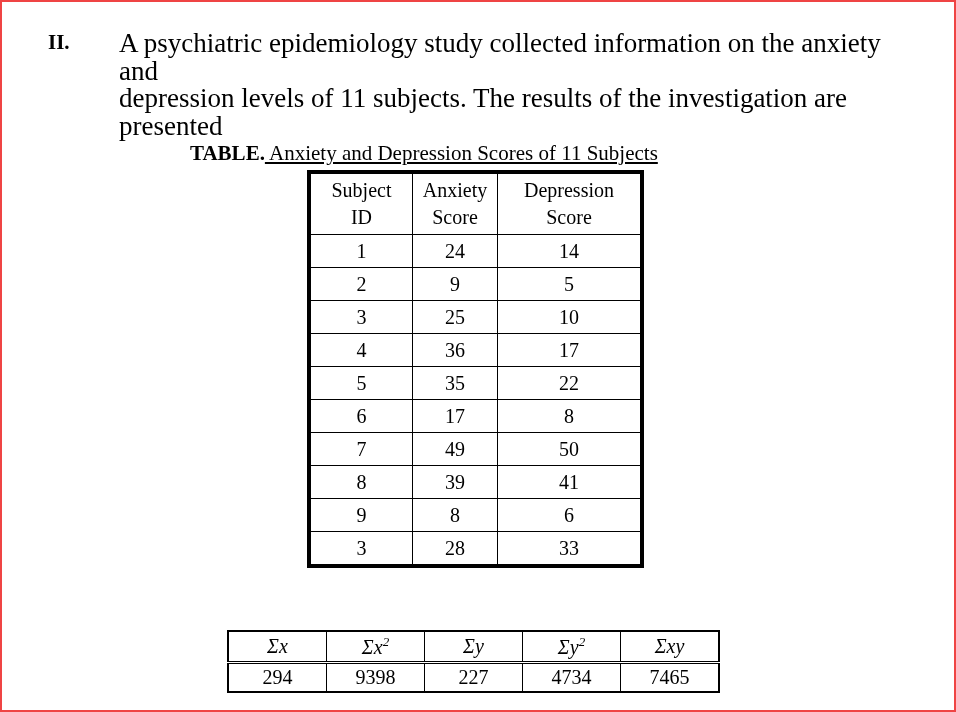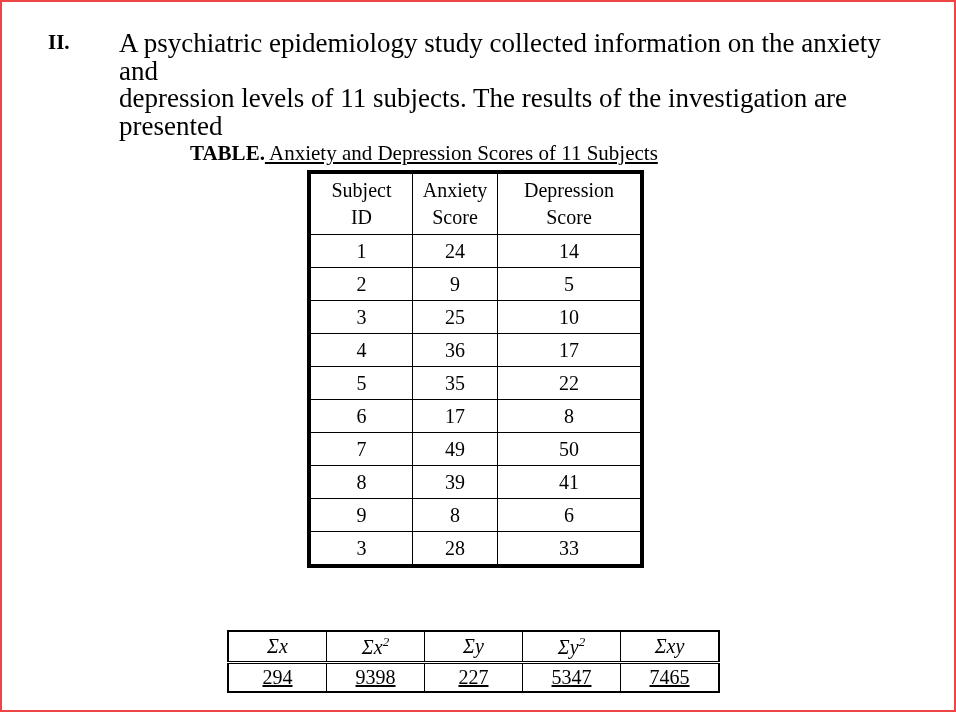--- a/index.html
+++ b/index.html
@@ -62,21 +62,21 @@
     text-align: center; vertical-align: middle;
     padding: 0;
     margin-left: 40px;
   }
   .summary thead th {
     height: 29px;
     border-bottom: 3px double #000;
   }
   .summary thead th i { font-style: italic; }
   .summary thead th sup { font-size: 13px; font-style: italic; }
-  .summary tbody td { height: 27px; text-decoration: underline; }
+  .summary tbody td { height: 27px; }
 </style>
 </head>
 <body>
 
 <div class="page">
 
   <div class="problem-number">II.</div>
 
   <div class="problem-text">
     <div>A psychiatric epidemiology study collected information on the anxiety and</div>
@@ -166,19 +166,19 @@
         <th><i>Σy</i></th>
         <th><i>Σy</i><sup>2</sup></th>
         <th><i>Σxy</i></th>
       </tr>
     </thead>
     <tbody>
       <tr>
         <td>294</td>
         <td>9398</td>
         <td>227</td>
-        <td>5347</td>
+        <td>4734</td>
         <td>7465</td>
       </tr>
     </tbody>
   </table>
 
 </div>
 
 </body></html>

